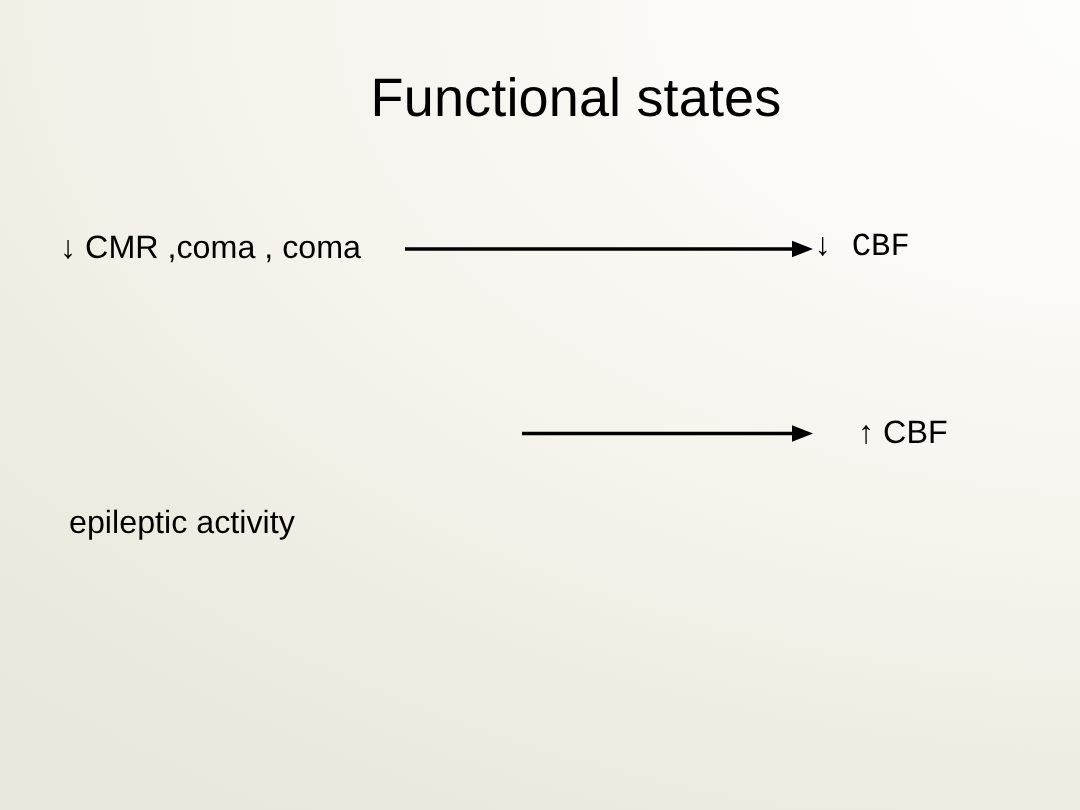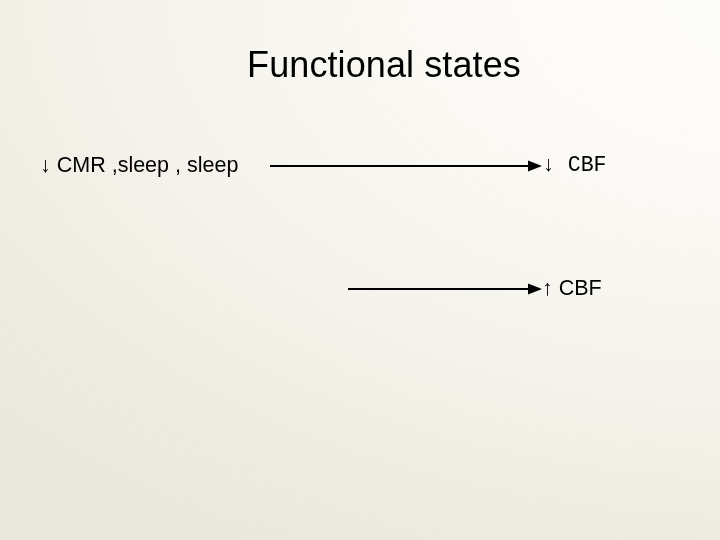--- a/index.html
+++ b/index.html
@@ -66,21 +66,21 @@
 
   .effect-text {
     position: absolute;
     top: 0;
     font-size: 21.5px;
     line-height: 30px;
     color: #000000;
     white-space: pre;
   }
   .row-1 .effect-text { left: 542px; font-family: Liberation Mono, monospace; }
-  .row-2 .effect-text { left: 542px; }
+  .row-2 .effect-text { left: 572px; }
 
   .arrow-wrap {
     position: absolute;
     top: 6px;
     height: 20px;
   }
   .row-1 .arrow-wrap { left: 270px; width: 272px; }
   .row-2 .arrow-wrap { left: 348px; width: 194px; }
 
   .arrow-wrap svg {
@@ -100,34 +100,35 @@
   }
 </style>
 </head>
 <body>
 
 <div id="slide">
 
   <div class="slide-title">Functional states</div>
 
   <div class="flow-row row-1">
-    <div class="cause-text">↓ CMR ,sleep , sleep</div>
+    <div class="cause-text">↓ CMR ,coma , coma</div>
 
     <div class="arrow-wrap">
       <svg viewBox="0 0 272 20" preserveAspectRatio="none">
         <line class="arrow-line" x1="0" y1="10" x2="259" y2="10"></line>
         <polygon class="arrow-head" points="258,4.5 272,10 258,15.5"></polygon>
       </svg>
     </div>
 
     <div class="effect-text">↓ CBF</div>
   </div>
 
   <div class="flow-row row-2">
     <div class="cause-text">
+      <span class="second-line">epileptic activity</span>
     </div>
 
     <div class="arrow-wrap">
       <svg viewBox="0 0 194 20" preserveAspectRatio="none">
         <line class="arrow-line" x1="0" y1="10" x2="181" y2="10"></line>
         <polygon class="arrow-head" points="180,4.5 194,10 180,15.5"></polygon>
       </svg>
     </div>
 
     <div class="effect-text">↑ CBF</div>

